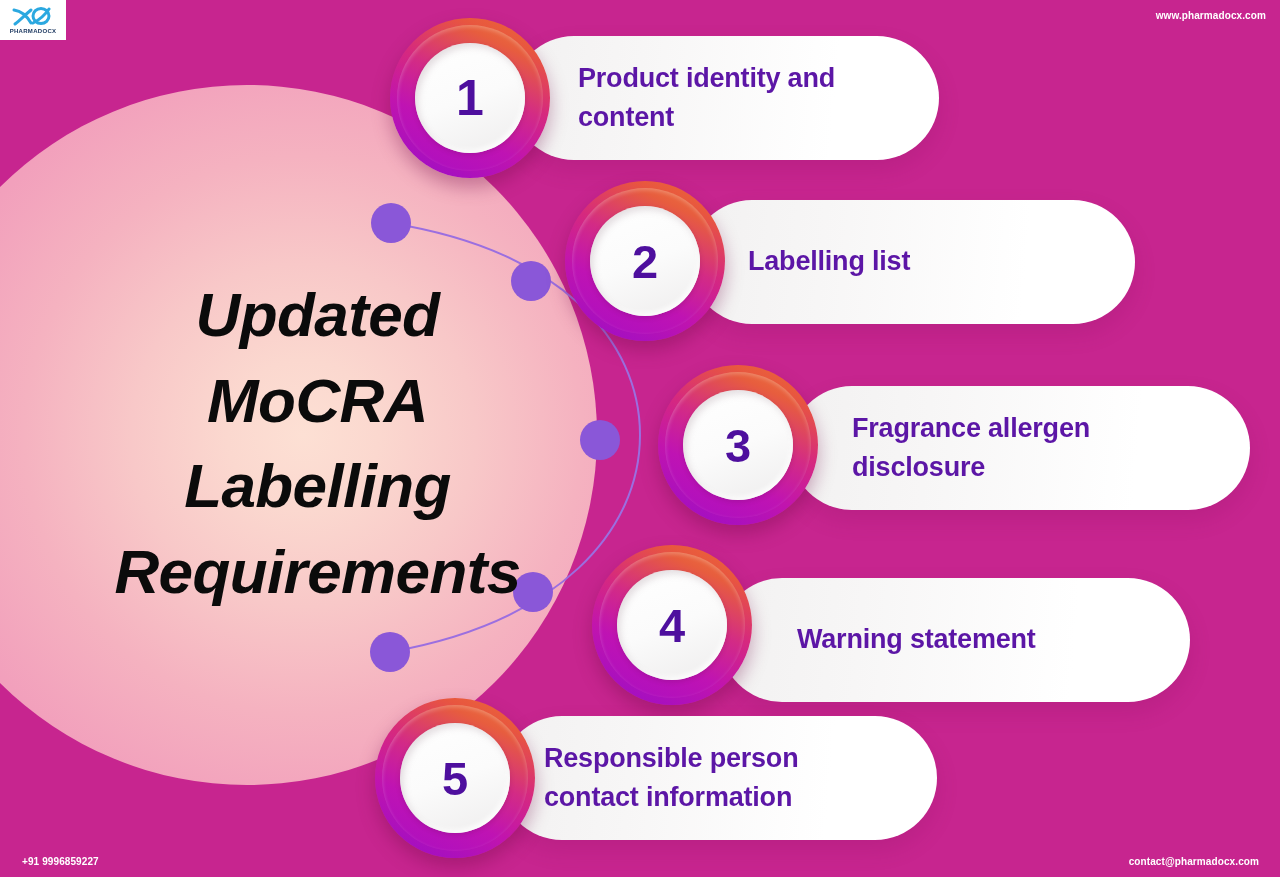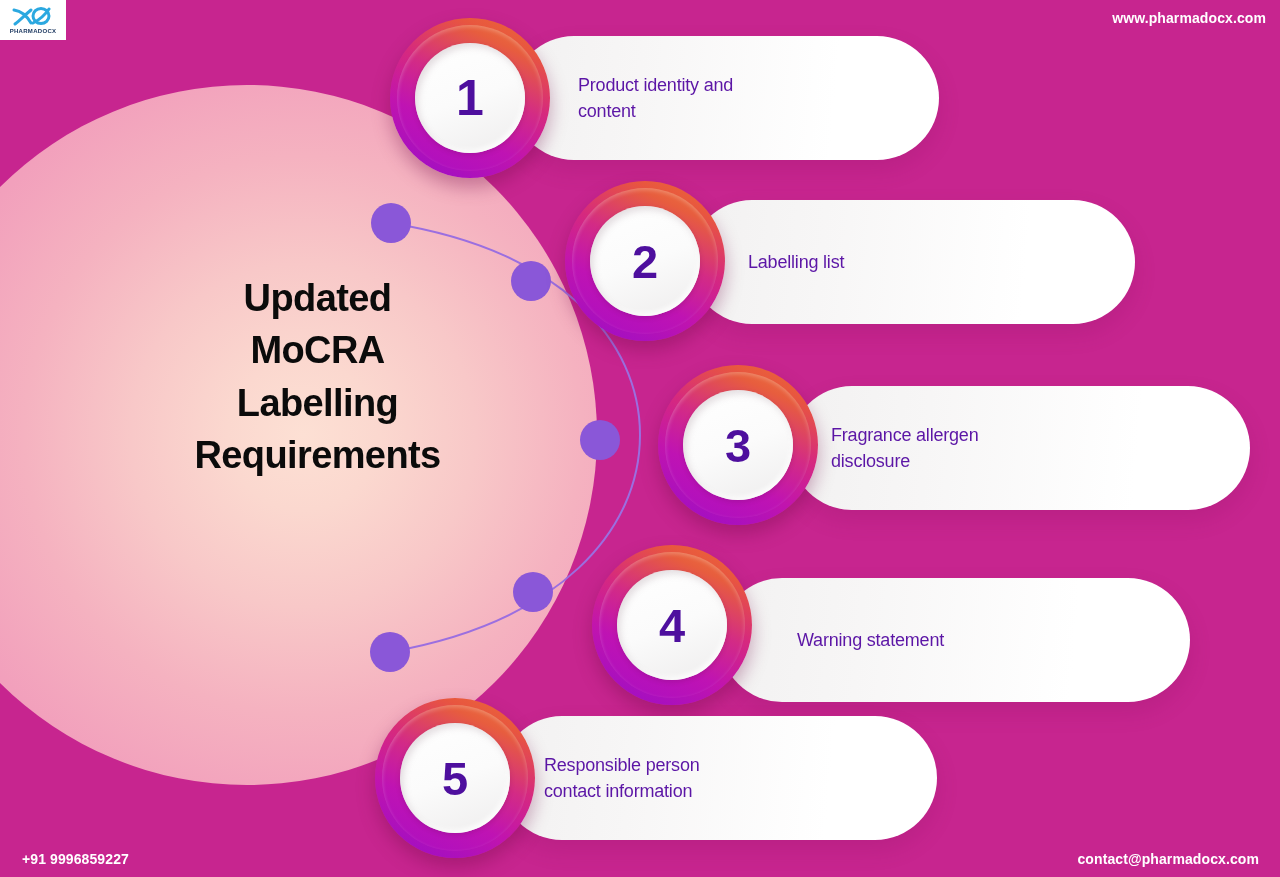--- a/index.html
+++ b/index.html
@@ -50,22 +50,22 @@
     border-radius: 62px;
     background: linear-gradient(95deg, #f2f1f1 0%, #f7f6f6 30%, #ffffff 75%, #ffffff 100%);
     box-shadow: 0 10px 22px rgba(120, 10, 80, 0.16);
     display: flex;
     align-items: center;
     box-sizing: border-box;
   }
 
   .pill-text {
     color: #5c16a6;
-    font-size: 18px;
-    font-weight: normal;
+    font-size: 27px;
+    font-weight: bold;
     line-height: 1.45;
     letter-spacing: -0.2px;
     white-space: pre-line;
   }
 
   
   .medallion {
     position: absolute;
     width: 160px;
     height: 160px;
@@ -127,25 +127,26 @@
   }
 
   
   .center-title {
     position: absolute;
     left: 95px;
     top: 272px;
     width: 445px;
     text-align: center;
     color: #0b0b0b;
-    font-size: 38px;
+    font-size: 62px;
     font-weight: bold;
     line-height: 1.38;
     letter-spacing: -0.6px;
     white-space: pre-line;
+    font-style: italic;
   }
 
   
   .logo-box {
     position: absolute;
     left: 0;
     top: 0;
     width: 66px;
     height: 40px;
     background: #ffffff;
@@ -160,21 +161,21 @@
     font-size: 6px;
     font-weight: bold;
     color: #17335c;
     letter-spacing: 0.3px;
   }
 
   
   .corner {
     position: absolute;
     color: #ffffff;
-    font-size: 14px;
+    font-size: 10px;
     font-weight: bold;
     letter-spacing: 0.1px;
   }
   .corner.tr { right: 14px; top: 10px; }
   .corner.bl { left: 22px; bottom: 10px; }
   .corner.br { right: 21px; bottom: 10px; }
 </style>
 </head>
 <body>
 
@@ -211,21 +212,21 @@
     <div class="pill-text" style="margin-left:58px;">Labelling list</div>
   </div>
   <div class="medallion" style="left:565px; top:181px;">
     <div class="medallion-ring2"></div>
     <div class="medallion-core">
       <span class="medallion-num">2</span>
     </div>
   </div>
 
   <div class="pill" style="left:790px; top:386px; width:460px;">
-    <div class="pill-text" style="margin-left:41px;">Fragrance allergen
+    <div class="pill-text" style="margin-left:62px;">Fragrance allergen
 disclosure</div>
   </div>
   <div class="medallion" style="left:658px; top:365px;">
     <div class="medallion-ring2"></div>
     <div class="medallion-core">
       <span class="medallion-num">3</span>
     </div>
   </div>
 
   <div class="pill" style="left:720px; top:578px; width:470px;">

